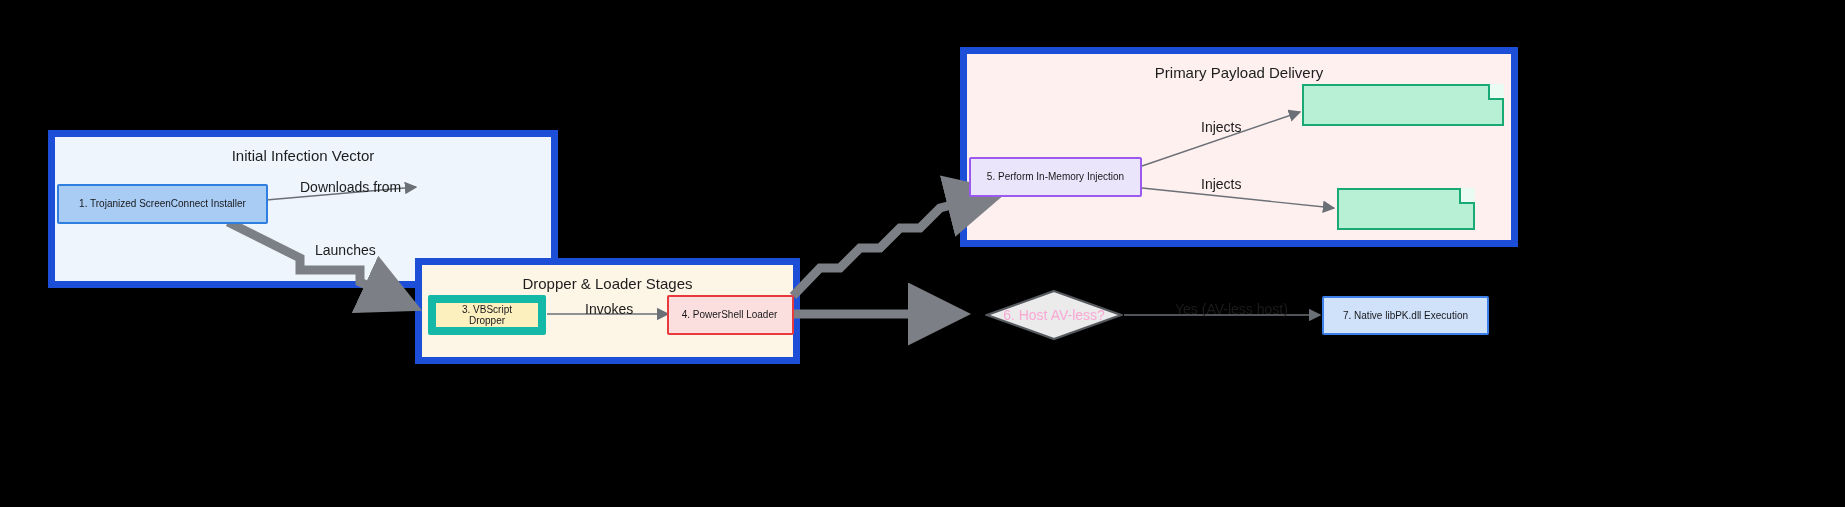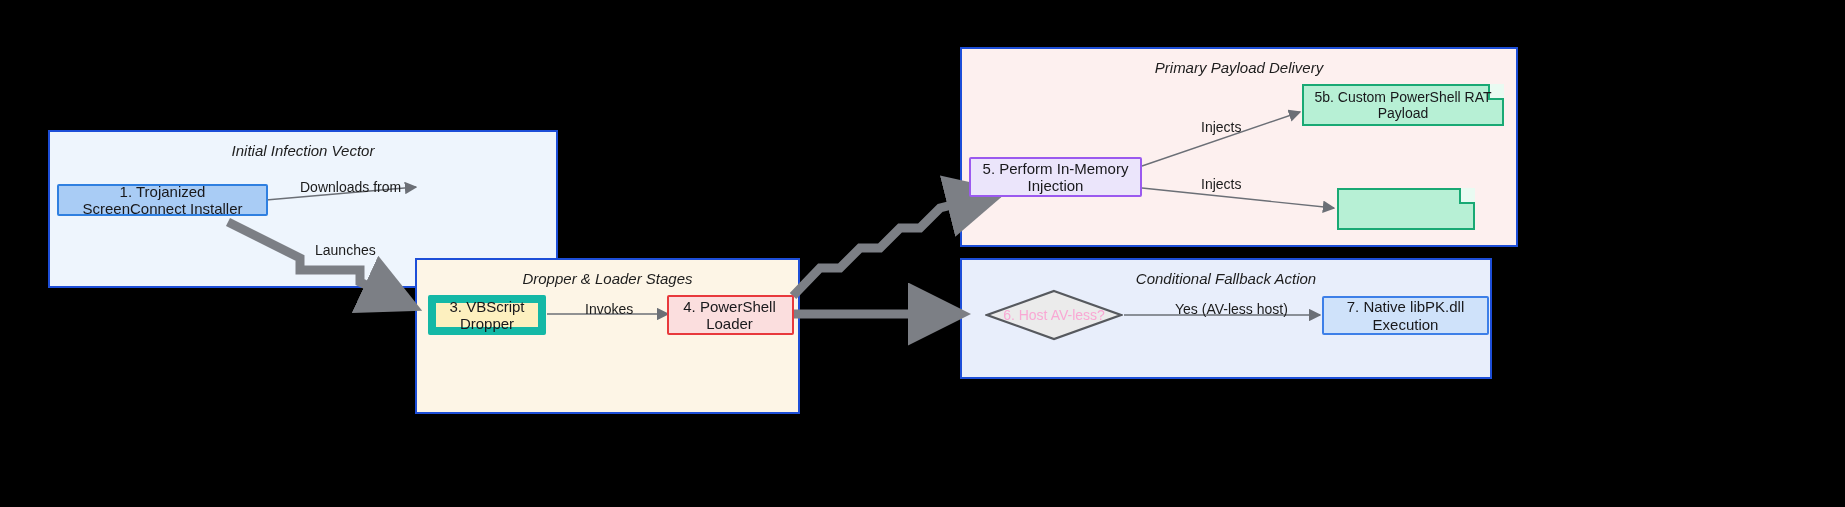--- a/index.html
+++ b/index.html
@@ -1,26 +1,26 @@
 <!DOCTYPE html>
 <html><head>
 <meta charset="utf-8">
 <style>
   html,body{margin:0;padding:0;background:#000;}
   body{width:1845px;height:507px;overflow:hidden;
        font-family:"Liberation Sans","DejaVu Sans",sans-serif;}
   #stage{position:relative;width:1845px;height:507px;background:#000;}
   svg#wires{position:absolute;left:0;top:0;width:1845px;height:507px;pointer-events:none;}
 
-  .cluster{position:absolute;box-sizing:border-box;border:2px solid #1d4ed8;font-style:italic;}
+  .cluster{position:absolute;box-sizing:border-box;border:7px solid #1d4ed8;}
   .cluster-title{position:absolute;left:0;right:0;top:10px;text-align:center;
                  font-size:15px;color:#1d1d1d;white-space:nowrap;}
 
   .node{position:absolute;box-sizing:border-box;display:flex;align-items:center;
-        justify-content:center;text-align:center;font-size:15px;color:#18181b;
+        justify-content:center;text-align:center;font-size:10px;color:#18181b;
         line-height:1.15;padding:4px 10px;}
 
   .n-blue{background:#a9ccf5;border:2px solid #2f7fe0;border-radius:2px;}
   .n-blue2{background:#cfe2fa;border:2px solid #3d7fe8;border-radius:2px;text-align:center;}
   .n-amber{background:#fdf0bf;border:8px solid #14b8a6;border-radius:2px;}
   .n-red{background:#fbdede;border:2px solid #e8393c;border-radius:2px;}
   .n-purple{background:#ebe5fb;border:2px solid #9b59ef;border-radius:2px;}
 
   
   .cyl{position:absolute;}
@@ -50,31 +50,28 @@
 </style>
 </head>
 <body>
 
 <div id="stage">
 
   <div class="cluster" style="left:48px;top:130px;width:510px;height:158px;background:#eef5fd;">
     <div class="cluster-title">Initial Infection Vector</div>
   </div>
 
-  <div class="cluster" style="left:415px;top:258px;width:385px;height:156px;background:#fdf5e6;">
+  <div class="cluster" style="left:415px;top:258px;width:385px;height:106px;background:#fdf5e6;">
     <div class="cluster-title">Dropper &amp; Loader Stages</div>
   </div>
 
   <div class="cluster" style="left:960px;top:47px;width:558px;height:200px;background:#fdf0ef;">
     <div class="cluster-title">Primary Payload Delivery</div>
   </div>
 
-  <div class="cluster" style="left:960px;top:258px;width:532px;height:121px;background:#e8eefb;">
-    <div class="cluster-title">Conditional Fallback Action</div>
-  </div>
 
   <svg id="wires" viewBox="0 0 1845 507">
     <defs>
       <marker id="ah" markerWidth="9" markerHeight="9" refX="8" refY="4.5" orient="auto">
         <path d="M0,0 L9,4.5 L0,9 z" fill="#6b6f76"></path>
       </marker>
       <marker id="ahT" markerWidth="7" markerHeight="7" refX="6" refY="3.5" orient="auto">
         <path d="M0,0 L7,3.5 L0,7 z" fill="#7c7f85"></path>
       </marker>
     </defs>
@@ -96,40 +93,39 @@
     <path d="M1124,315 L1320,315" stroke="#6b6f76" stroke-width="1.4" fill="none" marker-end="url(#ah)"></path>
   </svg>
 
   <div class="elabel" style="left:300px;top:179px;">Downloads from</div>
   <div class="elabel" style="left:315px;top:242px;">Launches</div>
   <div class="elabel" style="left:585px;top:301px;">Invokes</div>
   <div class="elabel" style="left:1201px;top:119px;">Injects</div>
   <div class="elabel" style="left:1201px;top:176px;">Injects</div>
   <div class="elabel" style="left:1175px;top:301px;">Yes (AV-less host)</div>
 
-  <div class="node n-blue" style="left:57px;top:184px;width:211px;height:32px;">
+  <div class="node n-blue" style="left:57px;top:184px;width:211px;height:40px;">
     <span>1. Trojanized ScreenConnect Installer</span>
   </div>
 
 
   <div class="node n-amber" style="left:428px;top:295px;width:118px;height:40px;">
     <span>3. VBScript Dropper</span>
   </div>
 
   <div class="node n-red" style="left:667px;top:295px;width:127px;height:40px;padding-left:8px;">
     <span>4. PowerShell Loader</span>
   </div>
 
   <div class="node n-purple" style="left:969px;top:157px;width:173px;height:40px;">
     <span>5. Perform In-Memory Injection</span>
   </div>
 
   <div class="note" style="left:1302px;top:84px;width:202px;height:42px;">
     <div class="fold"></div>
-    <div class="lbl">5b. Custom PowerShell RAT Payload</div>
   </div>
 
   <div class="note" style="left:1337px;top:188px;width:138px;height:42px;">
     <div class="fold"></div>
   </div>
 
   <div class="diamond" style="left:985px;top:289px;width:138px;height:52px;">
     <svg class="shape" viewBox="0 0 138 52" preserveAspectRatio="none">
       <polygon points="69,2 136,26 69,50 2,26" fill="#ebebeb" stroke="#56595e" stroke-width="2.2"></polygon>
     </svg>

